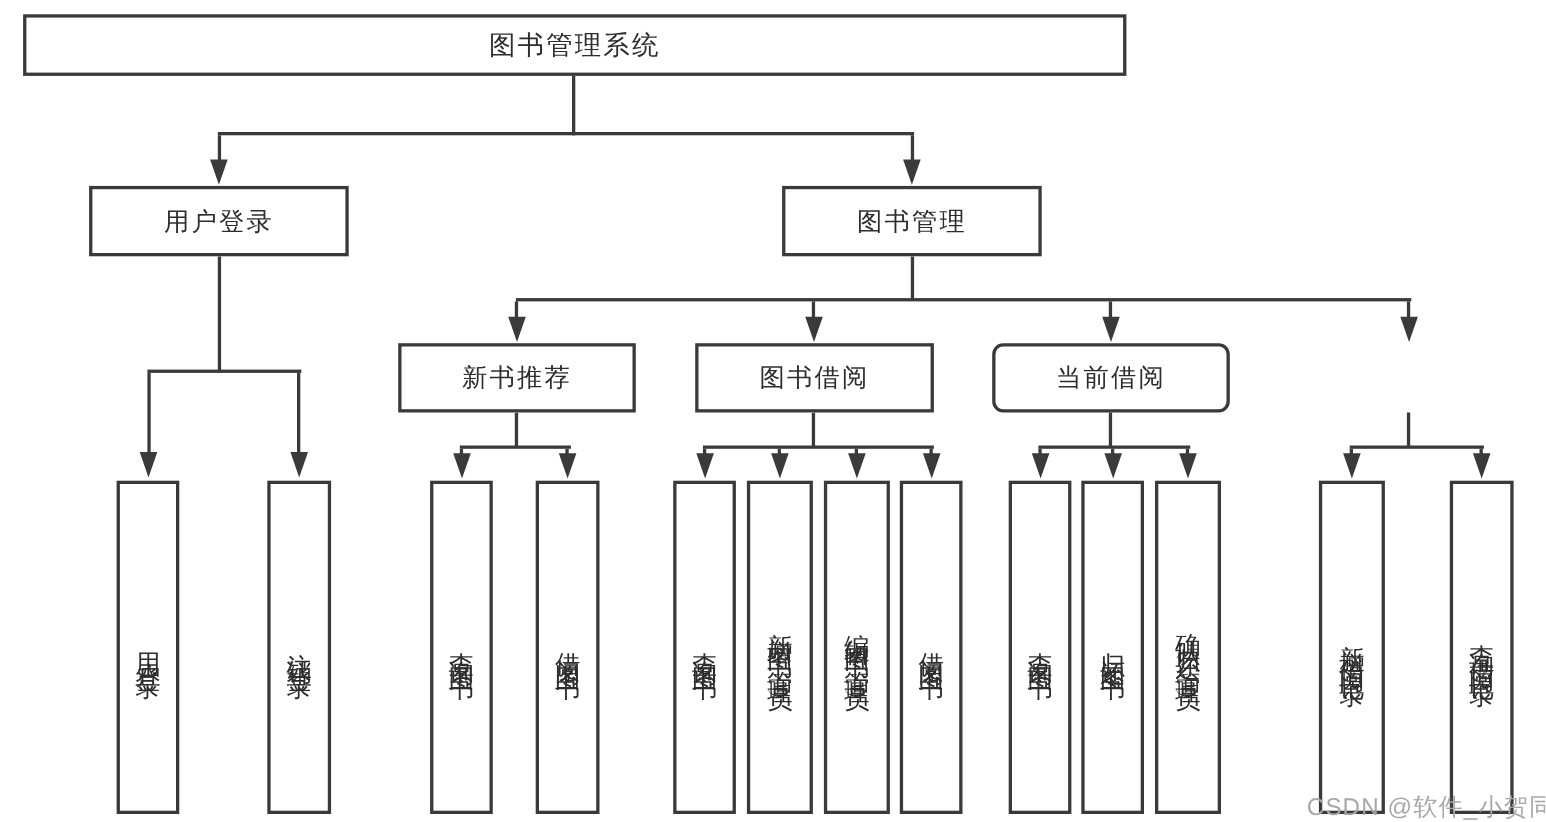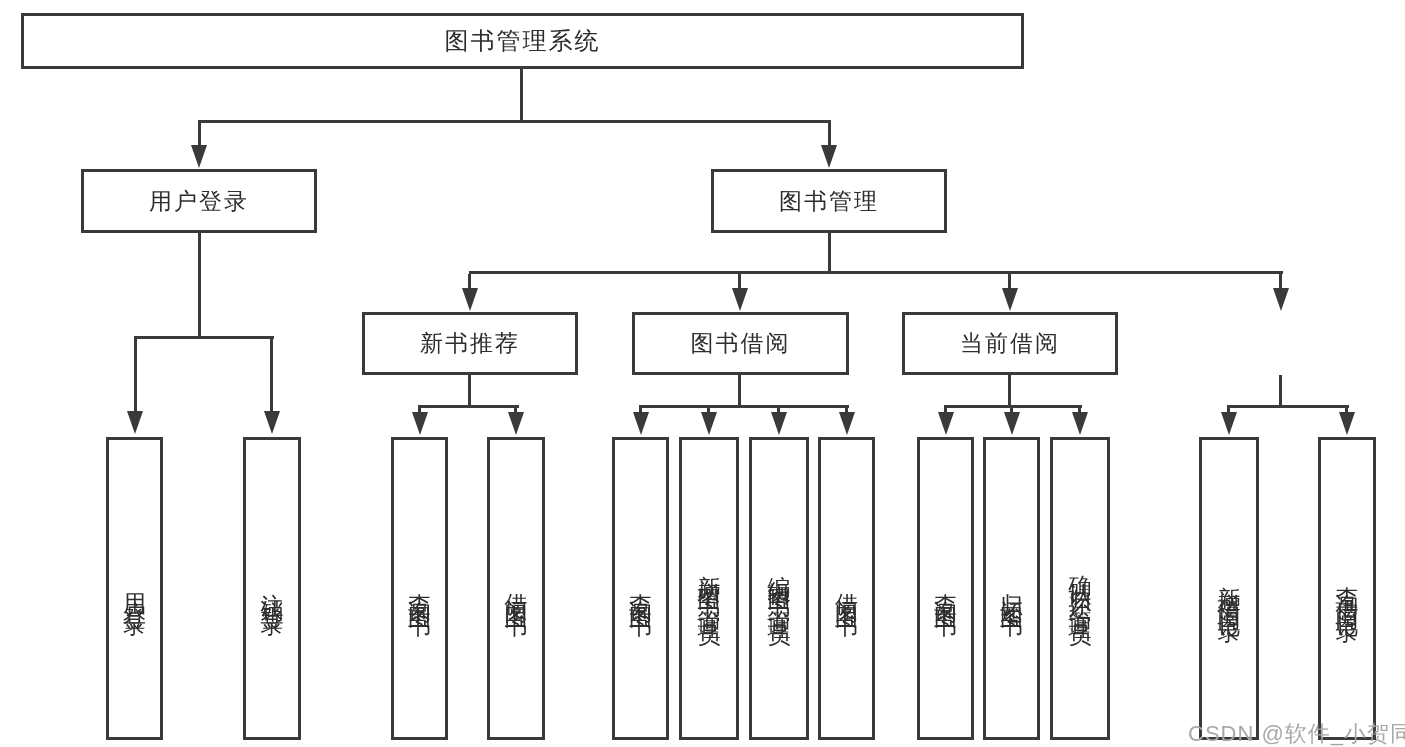--- a/index.html
+++ b/index.html
@@ -106,21 +106,21 @@
     <div class="arrow" style="left: 937.5px; top: 412px; border-top-color: rgb(58, 58, 58);"></div>
     <div class="arrow" style="left: 1003.5px; top: 412px; border-top-color: rgb(58, 58, 58);"></div>
     <div class="arrow" style="left: 1071.5px; top: 412px; border-top-color: rgb(58, 58, 58);"></div>
     <div class="arrow" style="left: 1220.5px; top: 412px; border-top-color: rgb(58, 58, 58);"></div>
     <div class="arrow" style="left: 1338.5px; top: 412px; border-top-color: rgb(58, 58, 58);"></div>
     <div class="node root" style="left: 21px; top: 13px; width: 1003px; height: 56px; border-color: rgb(58, 58, 58); background: rgb(255, 255, 255); color: rgb(45, 45, 45);">图书管理系统</div>
     <div class="node" style="left: 81px; top: 169px; width: 236px; height: 64px; border-color: rgb(58, 58, 58); background: rgb(255, 255, 255); color: rgb(45, 45, 45);">用户登录</div>
     <div class="node" style="left: 711px; top: 169px; width: 236px; height: 64px; border-color: rgb(58, 58, 58); background: rgb(255, 255, 255); color: rgb(45, 45, 45);">图书管理</div>
     <div class="node" style="left: 362px; top: 312px; width: 216px; height: 63px; border-color: rgb(58, 58, 58); background: rgb(255, 255, 255); color: rgb(45, 45, 45); text-align: right;">新书推荐</div>
     <div class="node" style="left: 632px; top: 312px; width: 217px; height: 63px; border-color: rgb(58, 58, 58); background: rgb(255, 255, 255); color: rgb(45, 45, 45);">图书借阅</div>
-    <div class="node" style="left: 902px; top: 312px; width: 216px; height: 63px; border-color: rgb(58, 58, 58); background: rgb(255, 255, 255); color: rgb(45, 45, 45);">当前借阅</div>
+    <div class="node" style="left: 902px; top: 312px; width: 216px; height: 63px; border-color: rgb(58, 58, 58); background: rgb(255, 255, 255); color: rgb(45, 45, 45); border-radius: 10px;">当前借阅</div>
     <div class="node" style="left: 106px; top: 437px; width: 57px; height: 303px; border-color: rgb(58, 58, 58); background: rgb(255, 255, 255); color: rgb(45, 45, 45);">
       <span class="v-text">用户登录</span>
     </div>
     <div class="node" style="left: 243px; top: 437px; width: 58px; height: 303px; border-color: rgb(58, 58, 58); background: rgb(255, 255, 255); color: rgb(45, 45, 45);">
       <span class="v-text">注销登录</span>
     </div>
     <div class="node" style="left: 391px; top: 437px; width: 57px; height: 303px; border-color: rgb(58, 58, 58); background: rgb(255, 255, 255); color: rgb(45, 45, 45);">
       <span class="v-text">查询图书</span>
     </div>
     <div class="node" style="left: 487px; top: 437px; width: 58px; height: 303px; border-color: rgb(58, 58, 58); background: rgb(255, 255, 255); color: rgb(45, 45, 45);">

